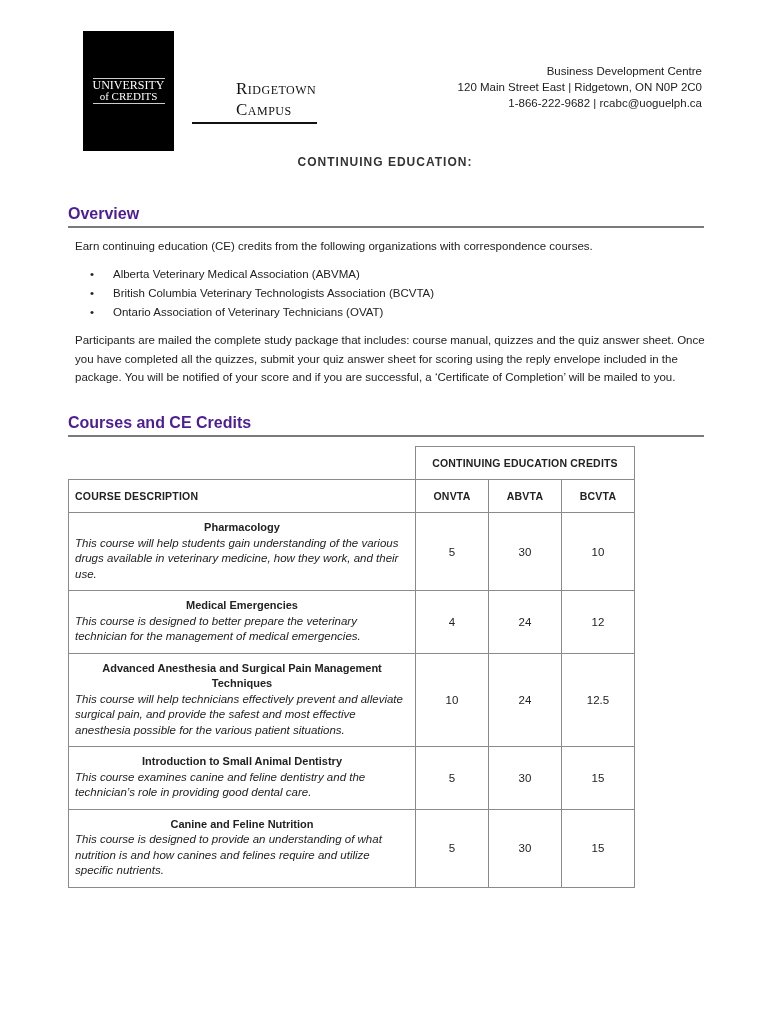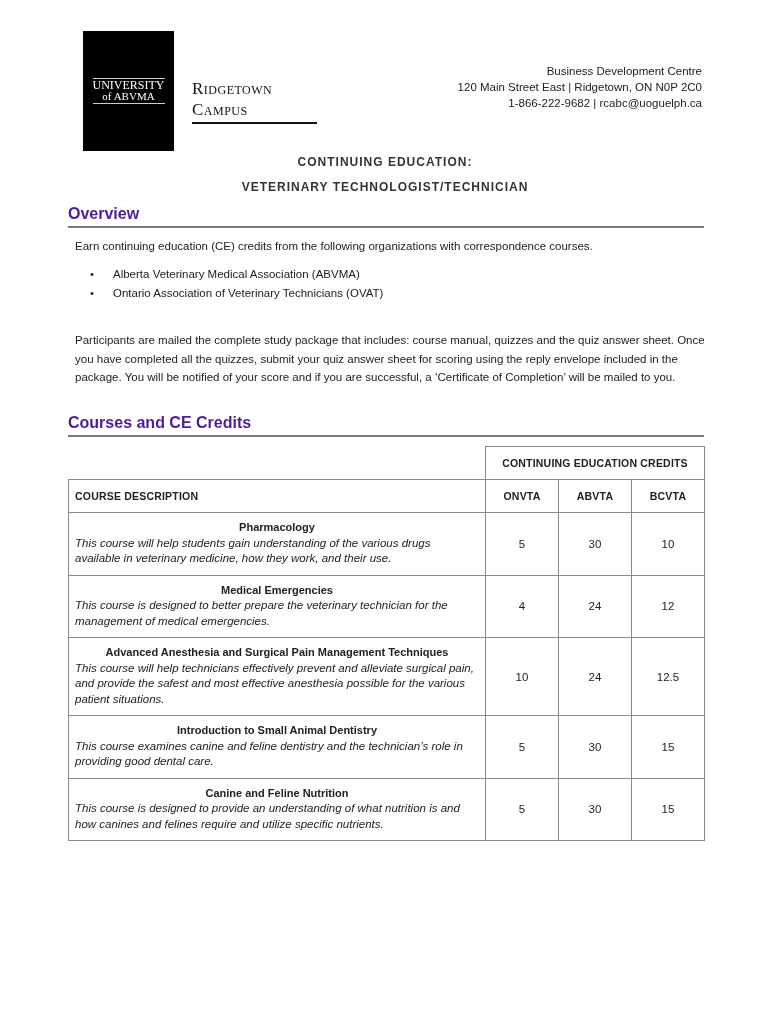--- a/index.html
+++ b/index.html
@@ -22,21 +22,21 @@
     }
     .logo-uni .l1 { display: block; border-top: 1px solid #ccc; padding-top: 1px; }
     .logo-uni .l2 { display: block; border-bottom: 1px solid #ccc; padding-bottom: 1px; font-size: 11px; }
     .campus-name {
       position: absolute; left: 192px; top: 78px; width: 125px;
       font-family: "Liberation Serif", "DejaVu Serif", serif;
       color: #111111; font-size: 17px; line-height: 21px;
       font-variant: small-caps; letter-spacing: 0.5px;
       border-bottom: 2px solid #111111; padding-bottom: 2px;
     }
-    .campus-name span { display: block; }
+    .campus-name span { display: block; margin-left: 44px; }
     .address {
       position: absolute; right: 68px; top: 63px; text-align: right;
       font-size: 11.5px; line-height: 16px; color: #222222;
     }
     .address span { display: block; }
     .title {
       position: absolute; left: 0; width: 770px; top: 150px; text-align: center;
       font-size: 12px; font-weight: bold; letter-spacing: 1px; line-height: 25px;
       color: #333333;
     }
@@ -50,21 +50,21 @@
       position: absolute; left: 68px; width: 636px;
       font-size: 11.5px; line-height: 18.5px; color: #222222; margin-left: 7px;
     }
     .bullets {
       position: absolute; left: 90px; top: 265px; list-style: none;
       font-size: 11.5px; line-height: 19px;
     }
     .bullets li { position: relative; padding-left: 23px; }
     .bullets li::before { content: "\2022"; position: absolute; left: 0; }
     table.credits {
-      position: absolute; left: 68px; top: 446px; width: 637px;
+      position: absolute; left: 68px; top: 446px; width: 567px;
       border-collapse: collapse; font-size: 11.5px; color: #222222;
     }
     table.credits td, table.credits th {
       border: 1px solid #8a8a8a; padding: 0 6px;
     }
     table.credits th { font-size: 10.5px; font-weight: bold; letter-spacing: 0.2px; }
     .blank { border: none !important; border-bottom: 1px solid #8a8a8a !important; }
     .hdr-ce { height: 33px; text-align: center; }
     .hdr-row th { height: 33px; }
     .hdr-desc { text-align: left; }
@@ -73,44 +73,44 @@
     .course td.num { text-align: center; vertical-align: middle; width: 73px; }
     .course-name { display: block; font-weight: bold; font-size: 11px; text-align: center; }
     .course-text { display: block; font-style: italic; }
   </style>
 </head>
 <body>
 
 <div class="logo-box">
   <div class="logo-uni">
     <span class="l1">UNIVERSITY</span>
-    <span class="l2">of ABVMA</span>
+    <span class="l2">of CREDITS</span>
   </div>
 </div>
 <div class="campus-name">
   <span>Ridgetown</span>
   <span>Campus</span>
 </div>
 
 <div class="address">
   <span>Business Development Centre</span>
   <span>120 Main Street East | Ridgetown, ON N0P 2C0</span>
   <span>1-866-222-9682 | rcabc@uoguelph.ca</span>
 </div>
 
 <div class="title">
   <span>CONTINUING EDUCATION:</span>
-  <span>VETERINARY TECHNOLOGIST/TECHNICIAN</span>
 </div>
 
 <div class="section-head" style="top:205px;">Overview</div>
 <div class="para" style="top:237px;">Earn continuing education (CE) credits from the following organizations with correspondence courses.</div>
 
 <ul class="bullets">
   <li>Alberta Veterinary Medical Association (ABVMA)</li>
+  <li>British Columbia Veterinary Technologists Association (BCVTA)</li>
   <li>Ontario Association of Veterinary Technicians (OVAT)</li>
 </ul>
 
 <div class="para" style="top:331px;">Participants are mailed the complete study package that includes:  course manual, quizzes and the quiz answer sheet. Once you have completed all the quizzes, submit your quiz answer sheet for scoring using the reply envelope included in the package. You will be notified of your score and if you are successful, a ‘Certificate of Completion’ will be mailed to you.</div>
 
 <div class="section-head" style="top:414px;">Courses and CE Credits</div>
 
 <table class="credits">
   <tbody>
       <tr>

